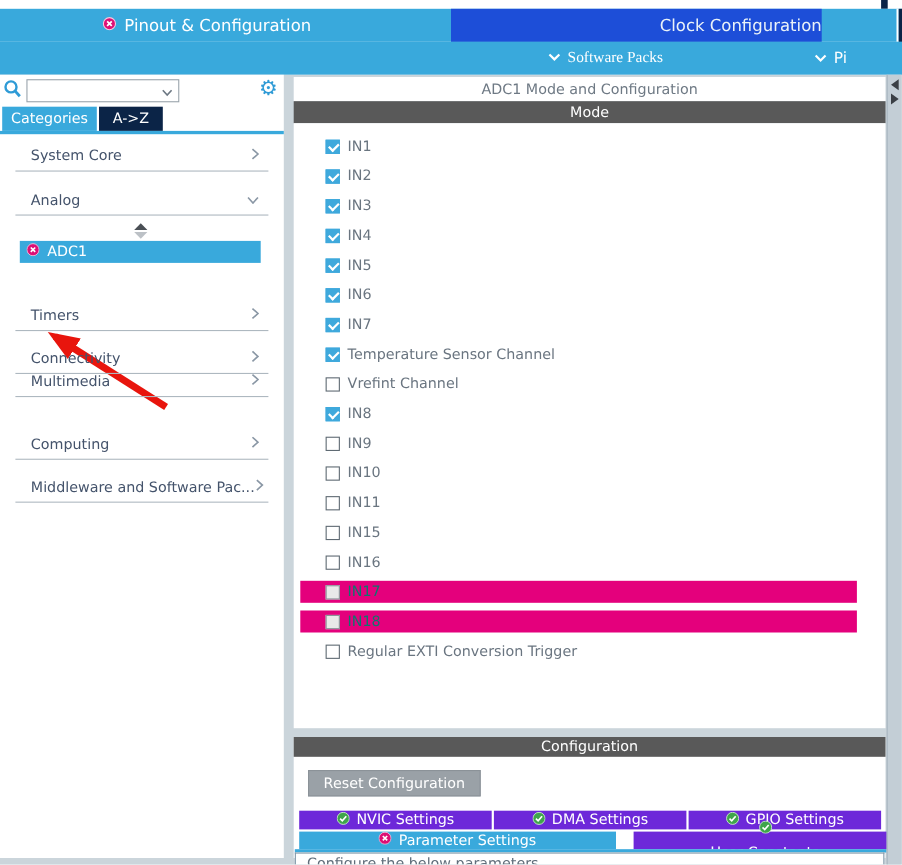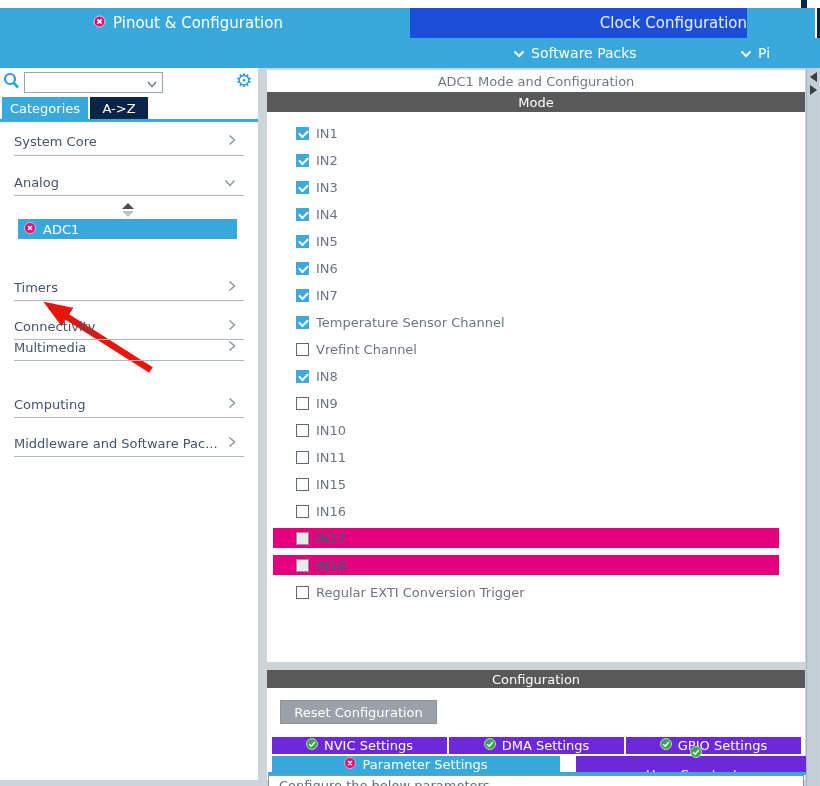--- a/index.html
+++ b/index.html
@@ -17,21 +17,21 @@
   .row1 { left:0; top:8px; width:820px; height:30px; background:#39A9DC; }
   .tab-pinout { position:absolute; left:93px; top:0; height:30px; display:flex; align-items:center; gap:7px;
     color:#ffffff; font-size:15px; cursor:pointer; }
   .tab-clock { position:absolute; left:410px; top:0; width:337px; height:30px; background:#1d4ed8;
     color:#EAF2F8; font-size:15px; display:flex; align-items:center; justify-content:flex-end; cursor:pointer; }
   .tab-divider { position:absolute; left:815px; top:0; width:2px; height:30px; background:#ffffff; }
   .tab-next-frag { position:absolute; left:817px; top:0; width:3px; height:30px; background:#0B2447; }
   .row2 { left:0; top:38px; width:820px; height:30px; background:#39A9DC; }
   .dd { position:absolute; top:0; height:30px; display:flex; align-items:center; gap:6px;
     color:#ffffff; font-size:14px; cursor:pointer; white-space:nowrap; }
-  .dd-packs { left:513px; }
+  .dd-packs { left:498px;font-family:Liberation Serif, serif; }
   .dd-pinout { left:740px;text-align:center; }
 
   
   .content-bg { left:0; top:68px; width:820px; height:718px; background:#CBD5DB; }
 
   
   .sidebar { left:0; top:68px; width:258px; height:712px; background:#ffffff; }
   .search-icon { position:absolute; left:3px; top:4px; }
   .combo { position:absolute; left:24px; top:4px; width:139px; height:21px; background:#fff;
     border:1px solid #9AA4AC; display:flex; align-items:center; }
@@ -43,21 +43,21 @@
   .side-tabs { position:absolute; left:0; top:29px; height:22px; width:258px; }
   .side-tab { position:absolute; top:0; height:22px; color:#fff; font-size:13px;
     display:flex; align-items:center; justify-content:center; cursor:pointer; }
   .side-tab.t0 { left:2px; width:86px; background:#39A9DC; }
   .side-tab.t1 { left:90px; width:58px; background:#0B2447; }
   .side-tab-underline { position:absolute; left:0; top:51px; width:258px; height:3px; background:#39A9DC; }
 
   .side-list { position:absolute; left:0; top:54px; width:258px; height:658px; }
   .side-item { position:absolute; left:14px; width:230px; height:27px; display:flex; align-items:center;
     border-bottom:1px solid #AEB8C0; color:#44536B; font-size:13px; cursor:pointer; }
-  .side-item .lbl { margin-left:0; white-space:nowrap; }
+  .side-item .lbl { margin-left:14px; white-space:nowrap; }
   .side-item .chev { margin-left:auto; margin-right:8px; }
   .side-item.i0 { top:6px;  height:28px; }
   .side-item.i1 { top:47px; height:27px; }
   .side-item.i2 { top:152px; }
   .side-item.i3 { top:191px; }
   .side-item.i4 { top:212px; }
   .side-item.i5 { top:269px; }
   .side-item.i6 { top:308px; }
 
   .spinner { position:absolute; left:122px; top:81px; width:12px; height:14px; }

